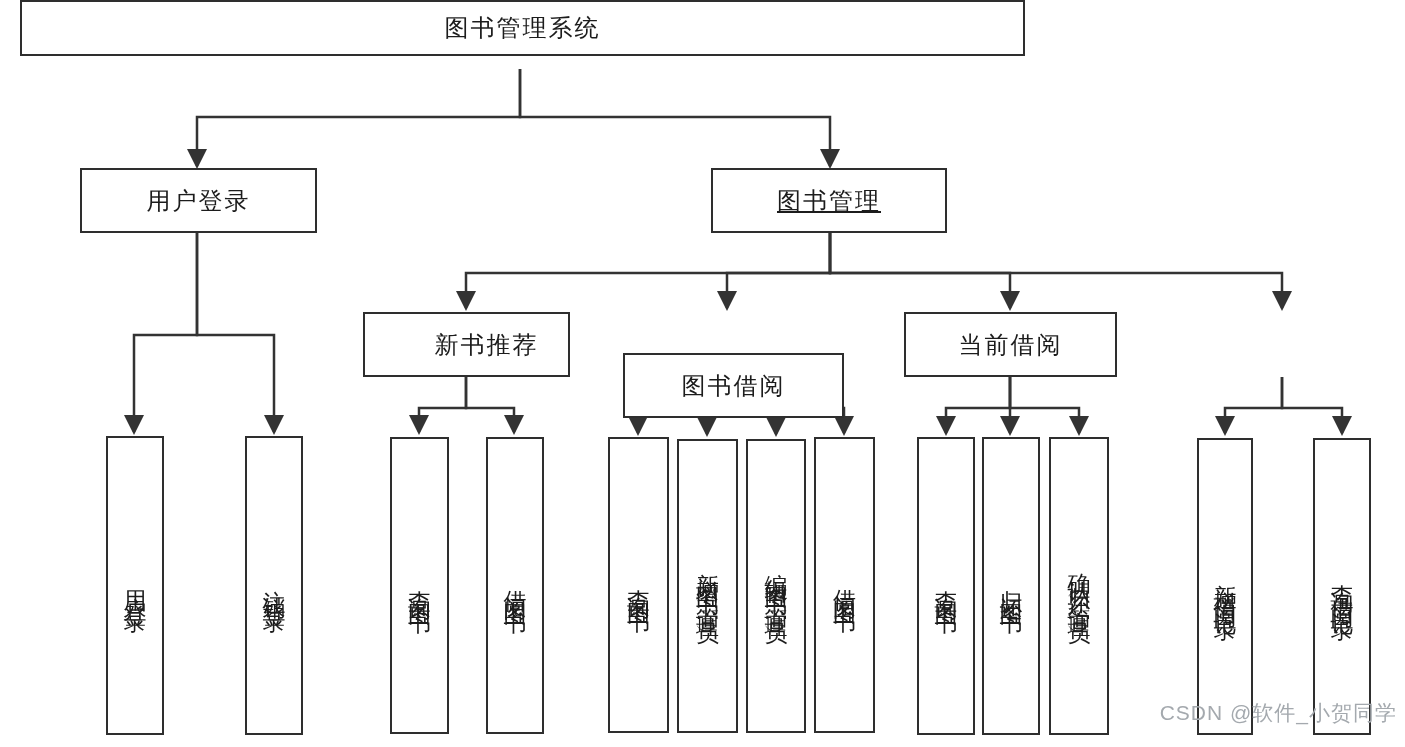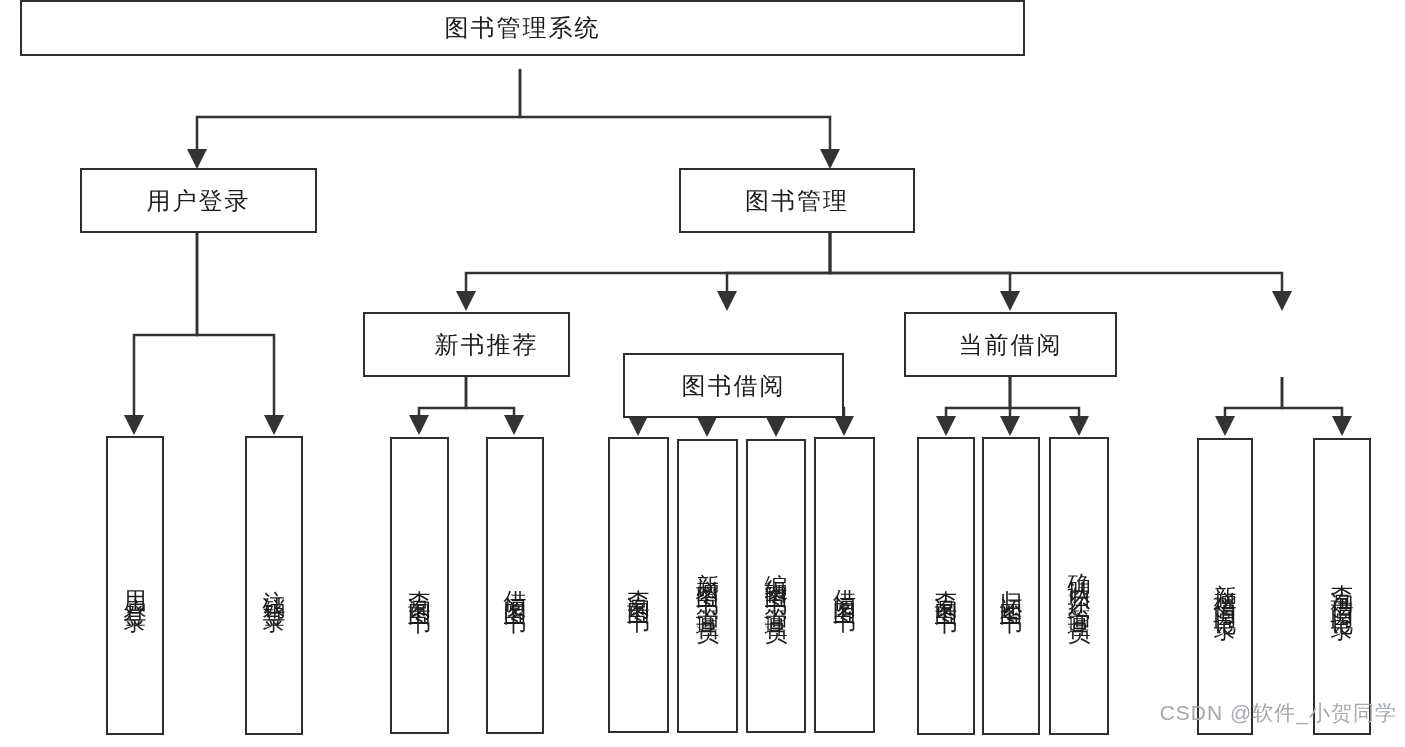--- a/index.html
+++ b/index.html
@@ -83,21 +83,21 @@
     </g>
   </svg>
 
   <div class="node node-h" style="left:20px; top:0; width:1005px; height:56px;">
     <span>图书管理系统</span>
   </div>
 
   <div class="node node-h" style="left:80px; top:168px; width:237px; height:65px;">
     <span>用户登录</span>
   </div>
-  <div class="node node-h" style="left:679px; top:168px; width:236px; height:65px;">
+  <div class="node node-h" style="left:711px; top:168px; width:236px; height:65px;text-decoration:underline;">
     <span>图书管理</span>
   </div>
 
   <div class="node node-h" style="left:363px; top:312px; width:207px; height:65px;padding-left:40px;">
     <span>新书推荐</span>
   </div>
   <div class="node node-h" style="left:623px; top:312px; width:221px; height:65px;margin-top:41px;">
     <span>图书借阅</span>
   </div>
   <div class="node node-h" style="left:904px; top:312px; width:213px; height:65px;">

